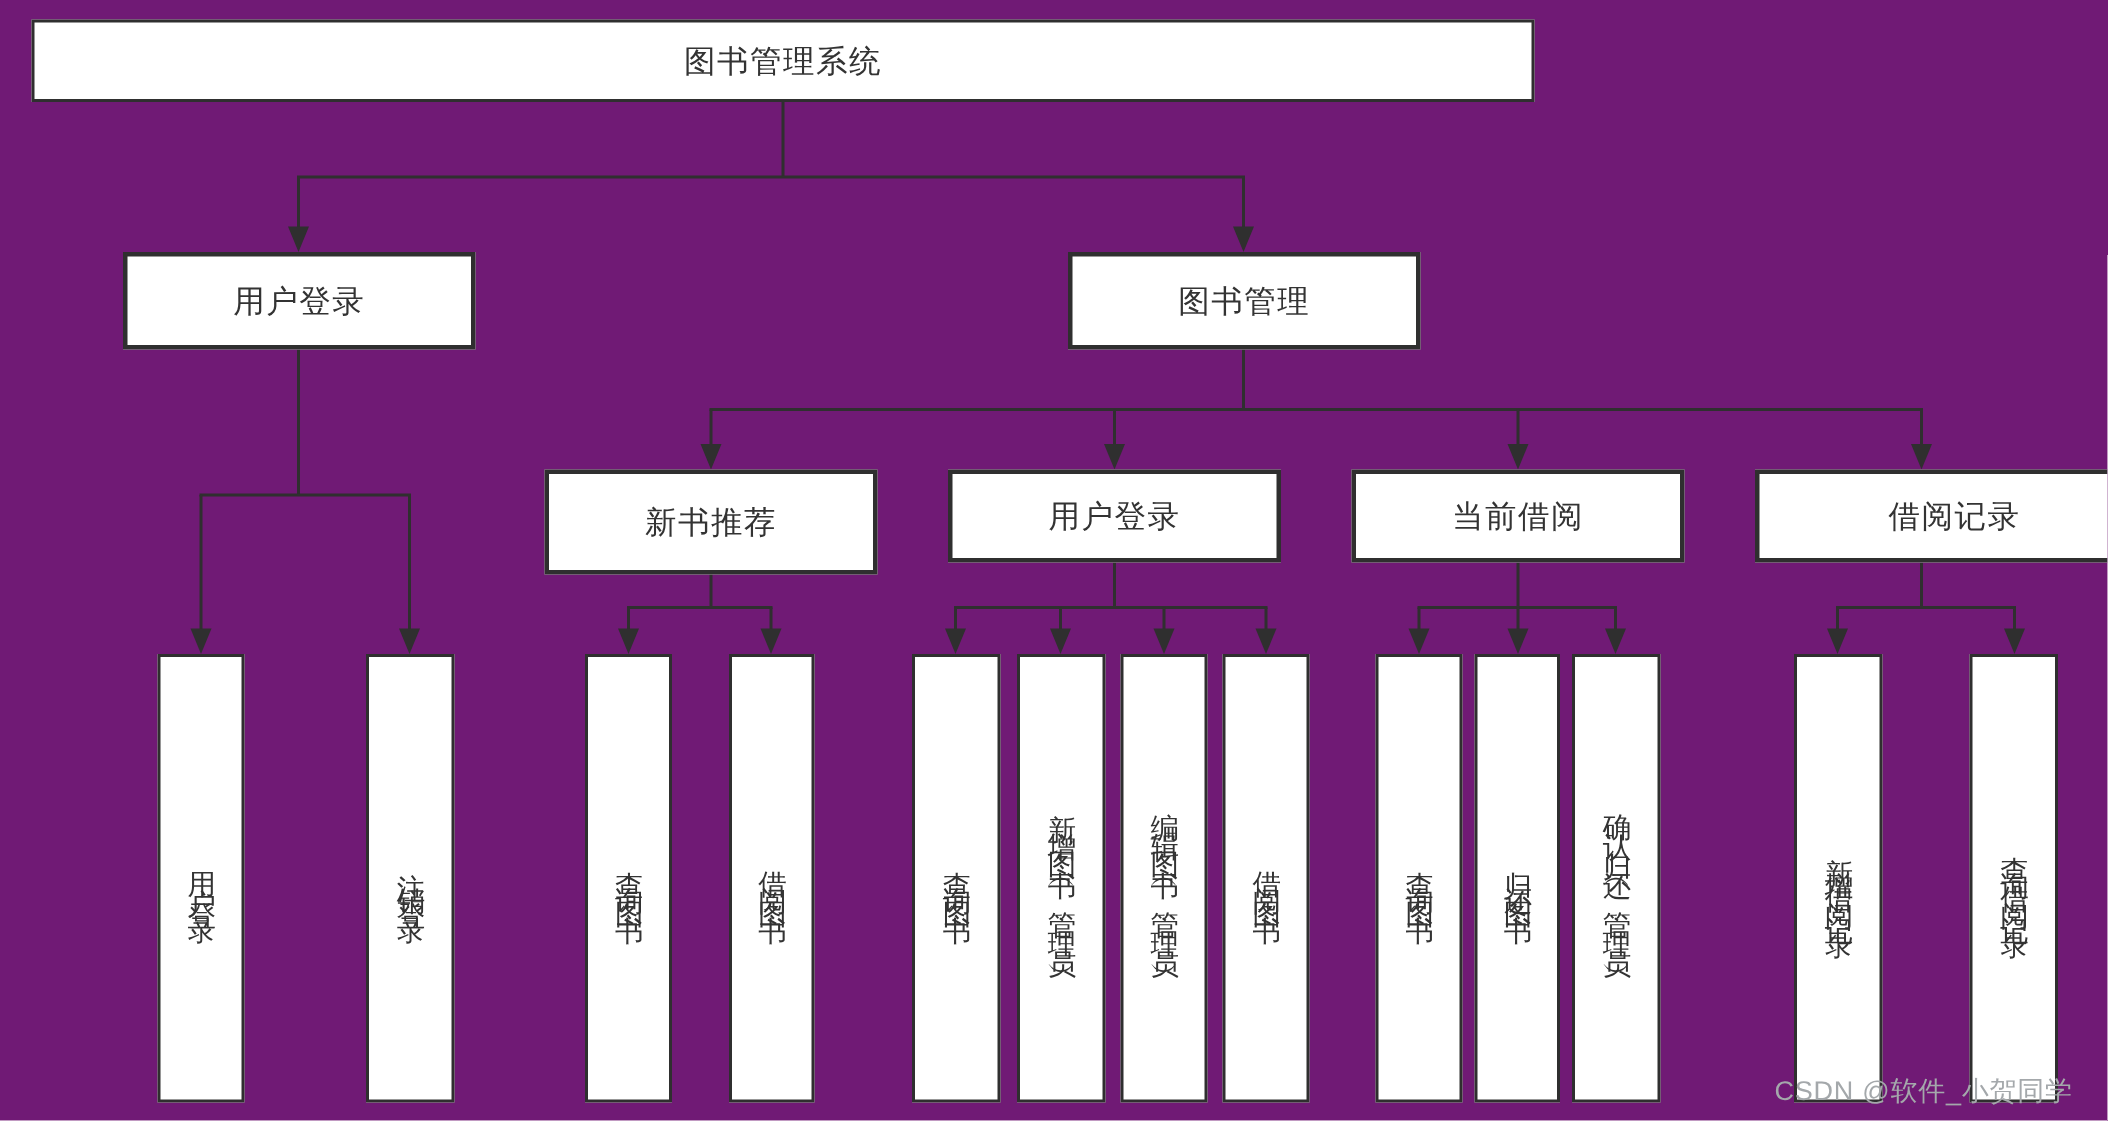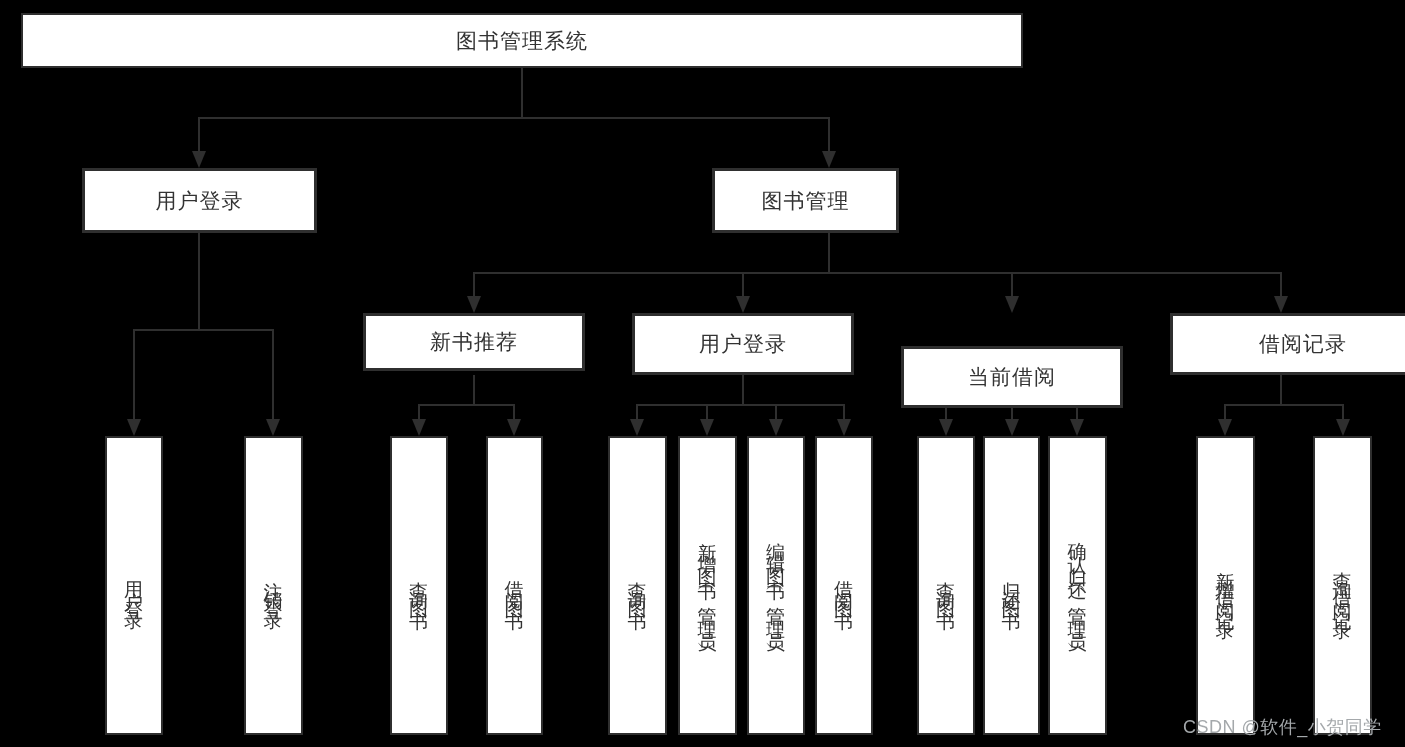--- a/index.html
+++ b/index.html
@@ -5,21 +5,21 @@
   html, body {
     margin: 0;
     padding: 0;
     background: #ffffff;
     font-family: "Liberation Sans", "DejaVu Sans", sans-serif;
   }
   .stage {
     position: relative;
     width: 1405px;
     height: 747px;
-    background: #000000;
+    background: #701a75;
     overflow: hidden;
   }
   .node {
     position: absolute;
     box-sizing: border-box;
     background: #ffffff;
     border: 2px solid #2f2f2f;
     color: #333333;
     display: flex;
     align-items: center;
@@ -150,25 +150,25 @@
       <line x1="1225" y1="405" x2="1225" y2="421"></line>
       <path d="M1218 419 L1232 419 L1225 436 Z"></path>
       <line x1="1343" y1="405" x2="1343" y2="421"></line>
       <path d="M1336 419 L1350 419 L1343 436 Z"></path>
     </g>
   </svg>
 
   <div class="node h" style="left:21px; top:13px; width:1002px; height:55px;">图书管理系统</div>
 
   <div class="node h mid" style="left:82px; top:168px; width:235px; height:65px;">用户登录</div>
-  <div class="node h mid" style="left:712px; top:168px; width:187px; height:65px;">图书管理</div>
+  <div class="node h mid" style="left:712px; top:168px; width:235px; height:65px;">图书管理</div>
 
-  <div class="node h mid" style="left:363px; top:313px; width:222px; height:58px;">新书推荐</div>
+  <div class="node h mid" style="left:363px; top:313px; width:222px; height:70px;">新书推荐</div>
   <div class="node h mid" style="left:632px; top:313px; width:222px; height:62px;">用户登录</div>
-  <div class="node h mid" style="left:901px; top:313px; width:222px; height:62px;margin-top:33px;">当前借阅</div>
+  <div class="node h mid" style="left:901px; top:313px; width:222px; height:62px;">当前借阅</div>
   <div class="node h mid" style="left:1170px; top:313px; width:266px; height:62px;">借阅记录</div>
 
   <div class="node v" style="left:105px; top:436px; width:58px; height:299px;">用户登录</div>
   <div class="node v" style="left:244px; top:436px; width:59px; height:299px;">注销登录</div>
 
   <div class="node v" style="left:390px; top:436px; width:58px; height:299px;">查询图书</div>
   <div class="node v" style="left:486px; top:436px; width:57px; height:299px;">借阅图书</div>
 
   <div class="node v" style="left:608px; top:436px; width:59px; height:299px;">查询图书</div>
   <div class="node v long" style="left:678px; top:436px; width:59px; height:299px;">新增图书（管理员）</div>

